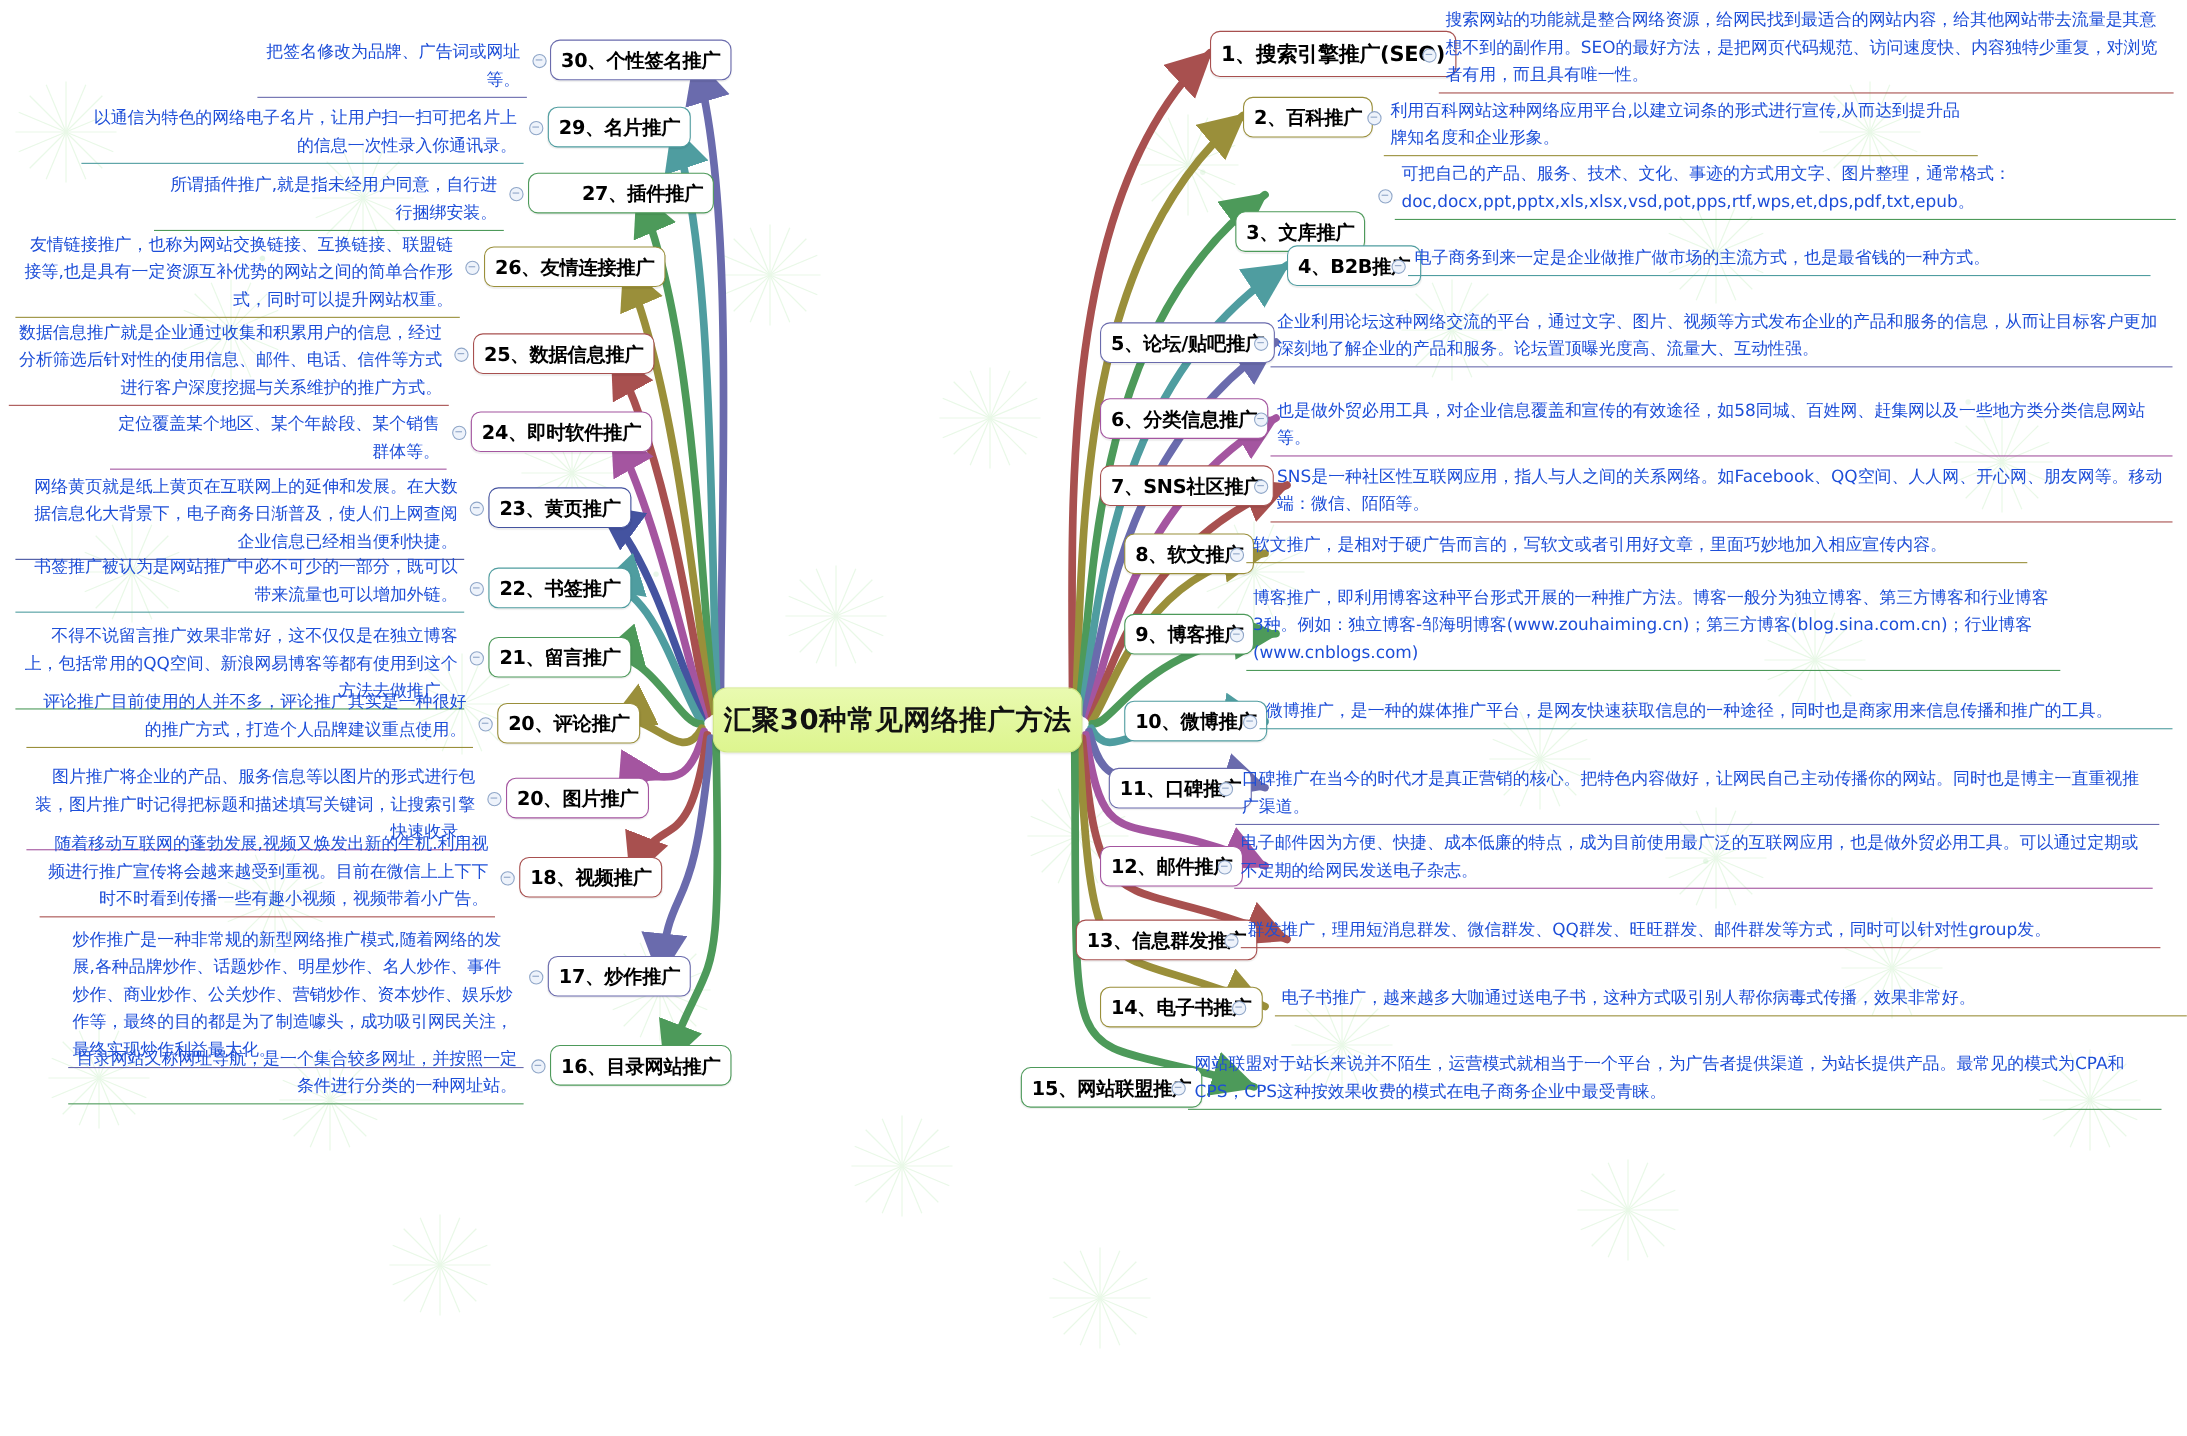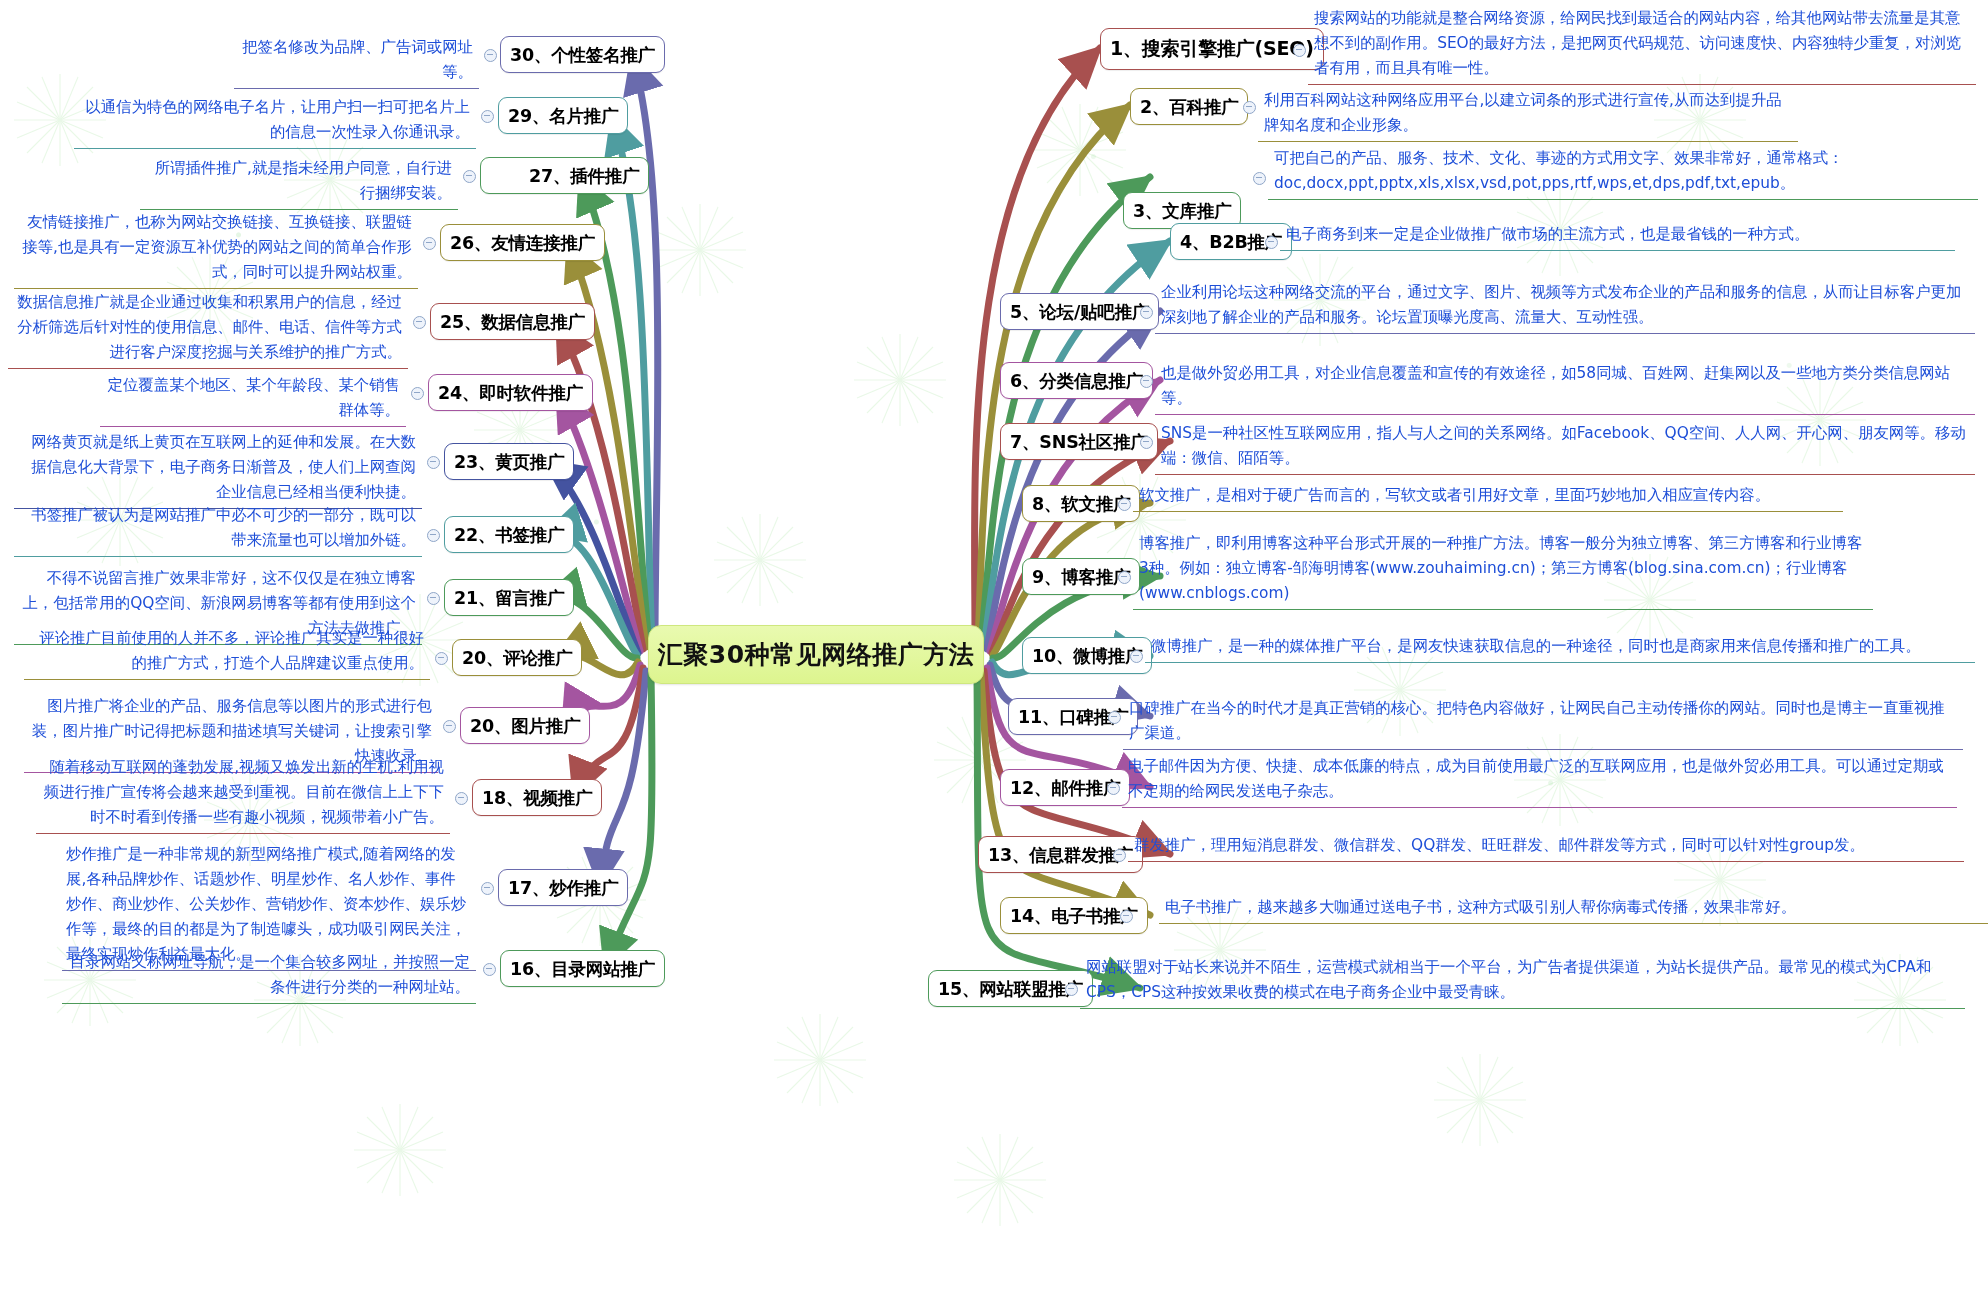--- a/index.html
+++ b/index.html
@@ -208,21 +208,21 @@
   <div class="node" style="left:1130px;top:88px;border-color:#9a8f3a;">
     <span>2、百科推广</span>
     </div>
   <div class="bullet" style="left:1243px;top:101px;"></div>
   <div class="desc right" style="left:1258px;top:88px;width:540px;border-color:#9a8f3a;">利用百科网站这种网络应用平台,以建立词条的形式进行宣传,从而达到提升品牌知名度和企业形象。</div>
 
   <div class="node" style="left:1123px;top:159px;border-color:#4d9a5a;margin-top:33px;">
     <span>3、文库推广</span>
     </div>
   <div class="bullet" style="left:1253px;top:172px;"></div>
-  <div class="desc right" style="left:1268px;top:146px;width:710px;border-color:#4d9a5a;white-space:pre-line;">可把自己的产品、服务、技术、文化、事迹的方式用文字、效果非常好，通常格式：
+  <div class="desc right" style="left:1268px;top:146px;width:710px;border-color:#4d9a5a;white-space:pre-line;">可把自己的产品、服务、技术、文化、事迹的方式用文字、图片整理，通常格式：
 doc,docx,ppt,pptx,xls,xlsx,vsd,pot,pps,rtf,wps,et,dps,pdf,txt,epub。</div>
 
   <div class="node" style="left:1170px;top:223px;border-color:#4f9da0;">
     <span>4、B2B推广</span>
     </div>
   <div class="bullet" style="left:1265px;top:236px;"></div>
   <div class="desc right" style="left:1280px;top:222px;width:675px;border-color:#4f9da0;">电子商务到来一定是企业做推广做市场的主流方式，也是最省钱的一种方式。</div>
 
   <div class="node" style="left:1000px;top:293px;border-color:#6a6bad;">
     <span>5、论坛/贴吧推广</span>

